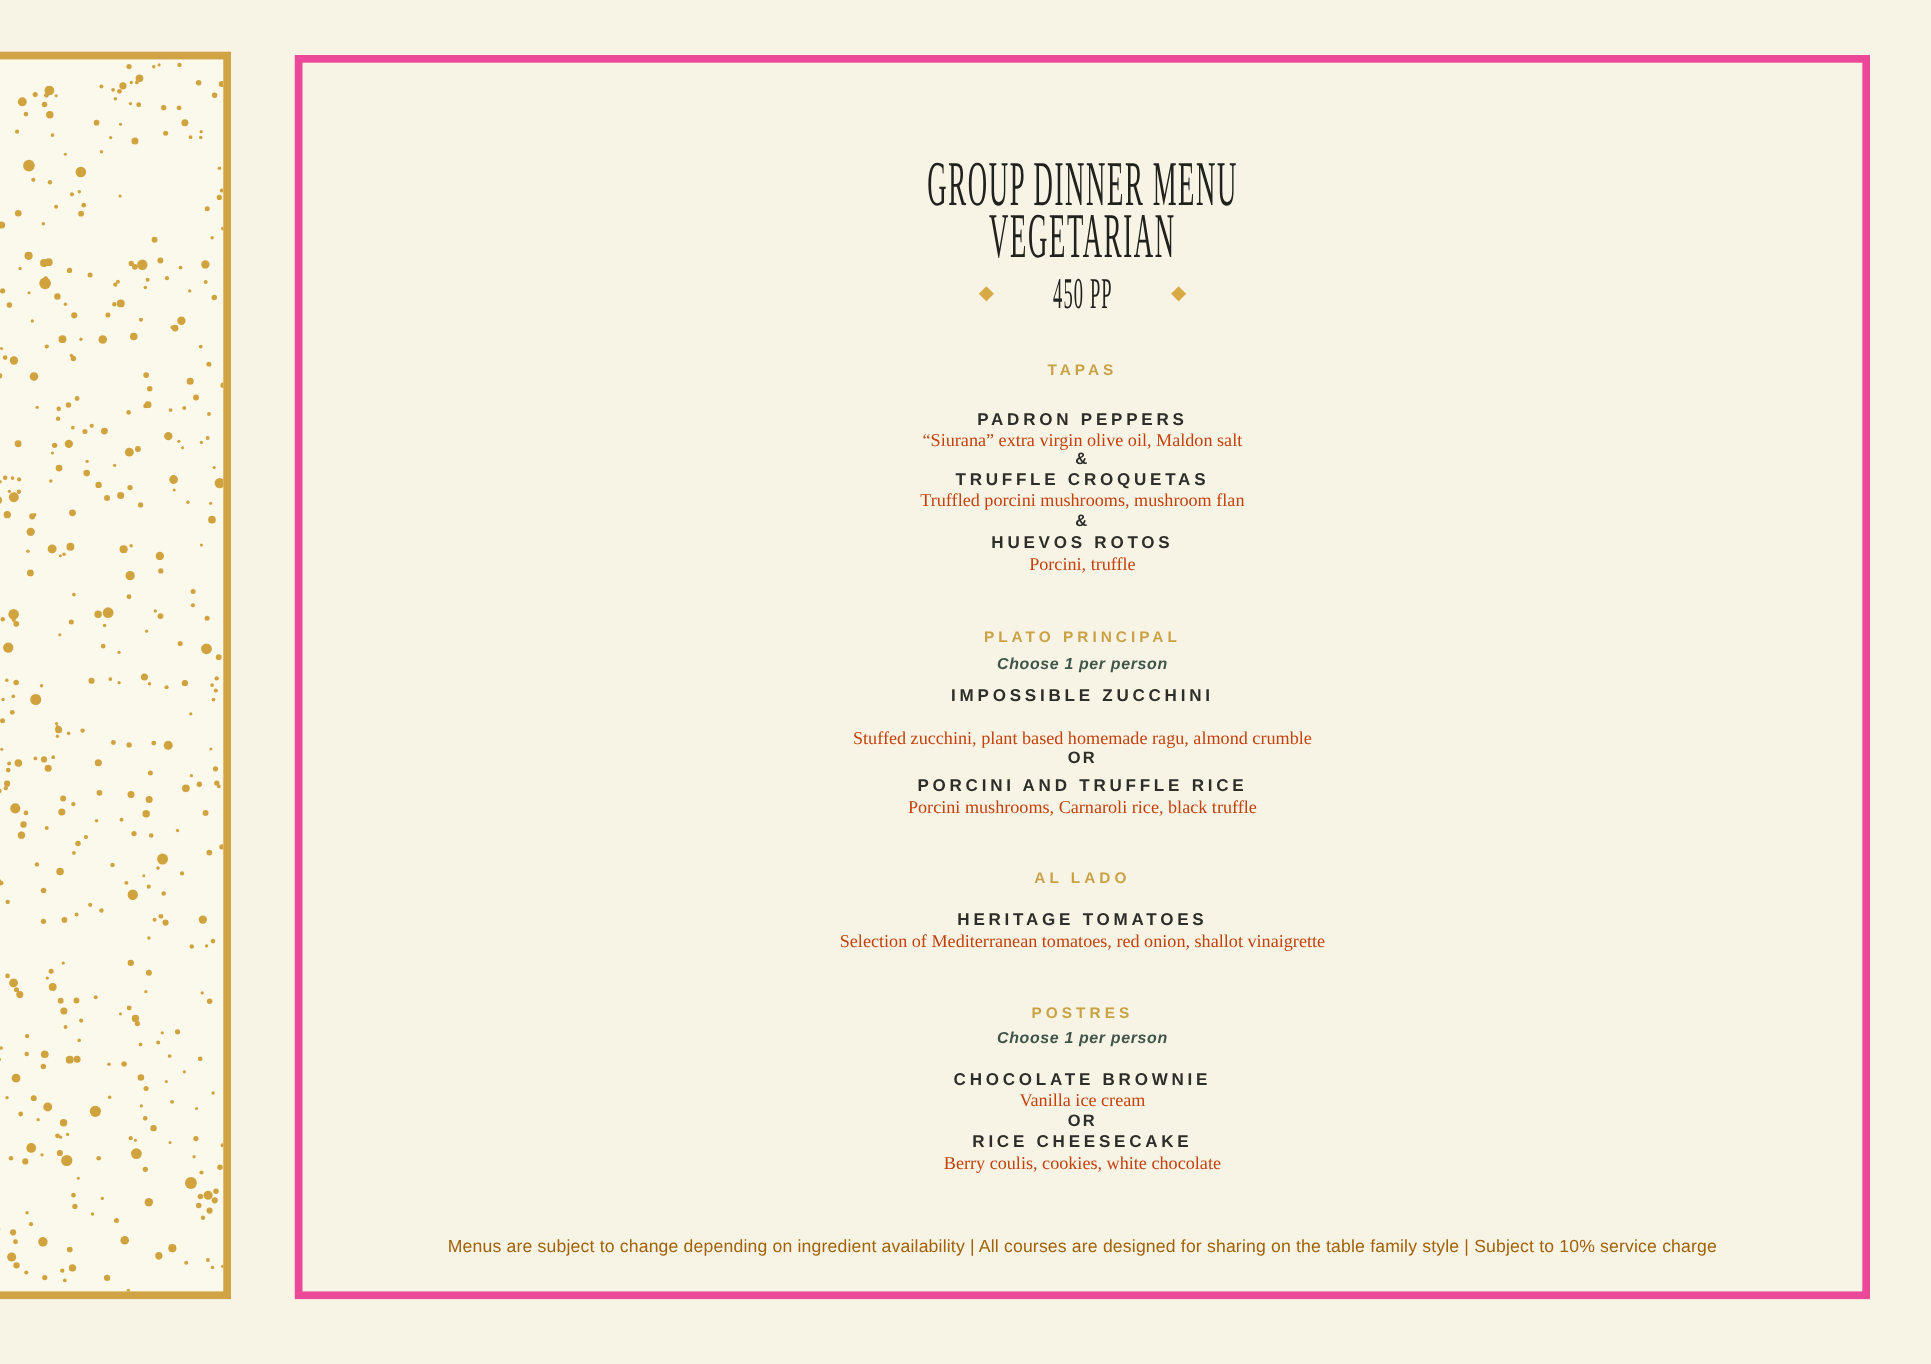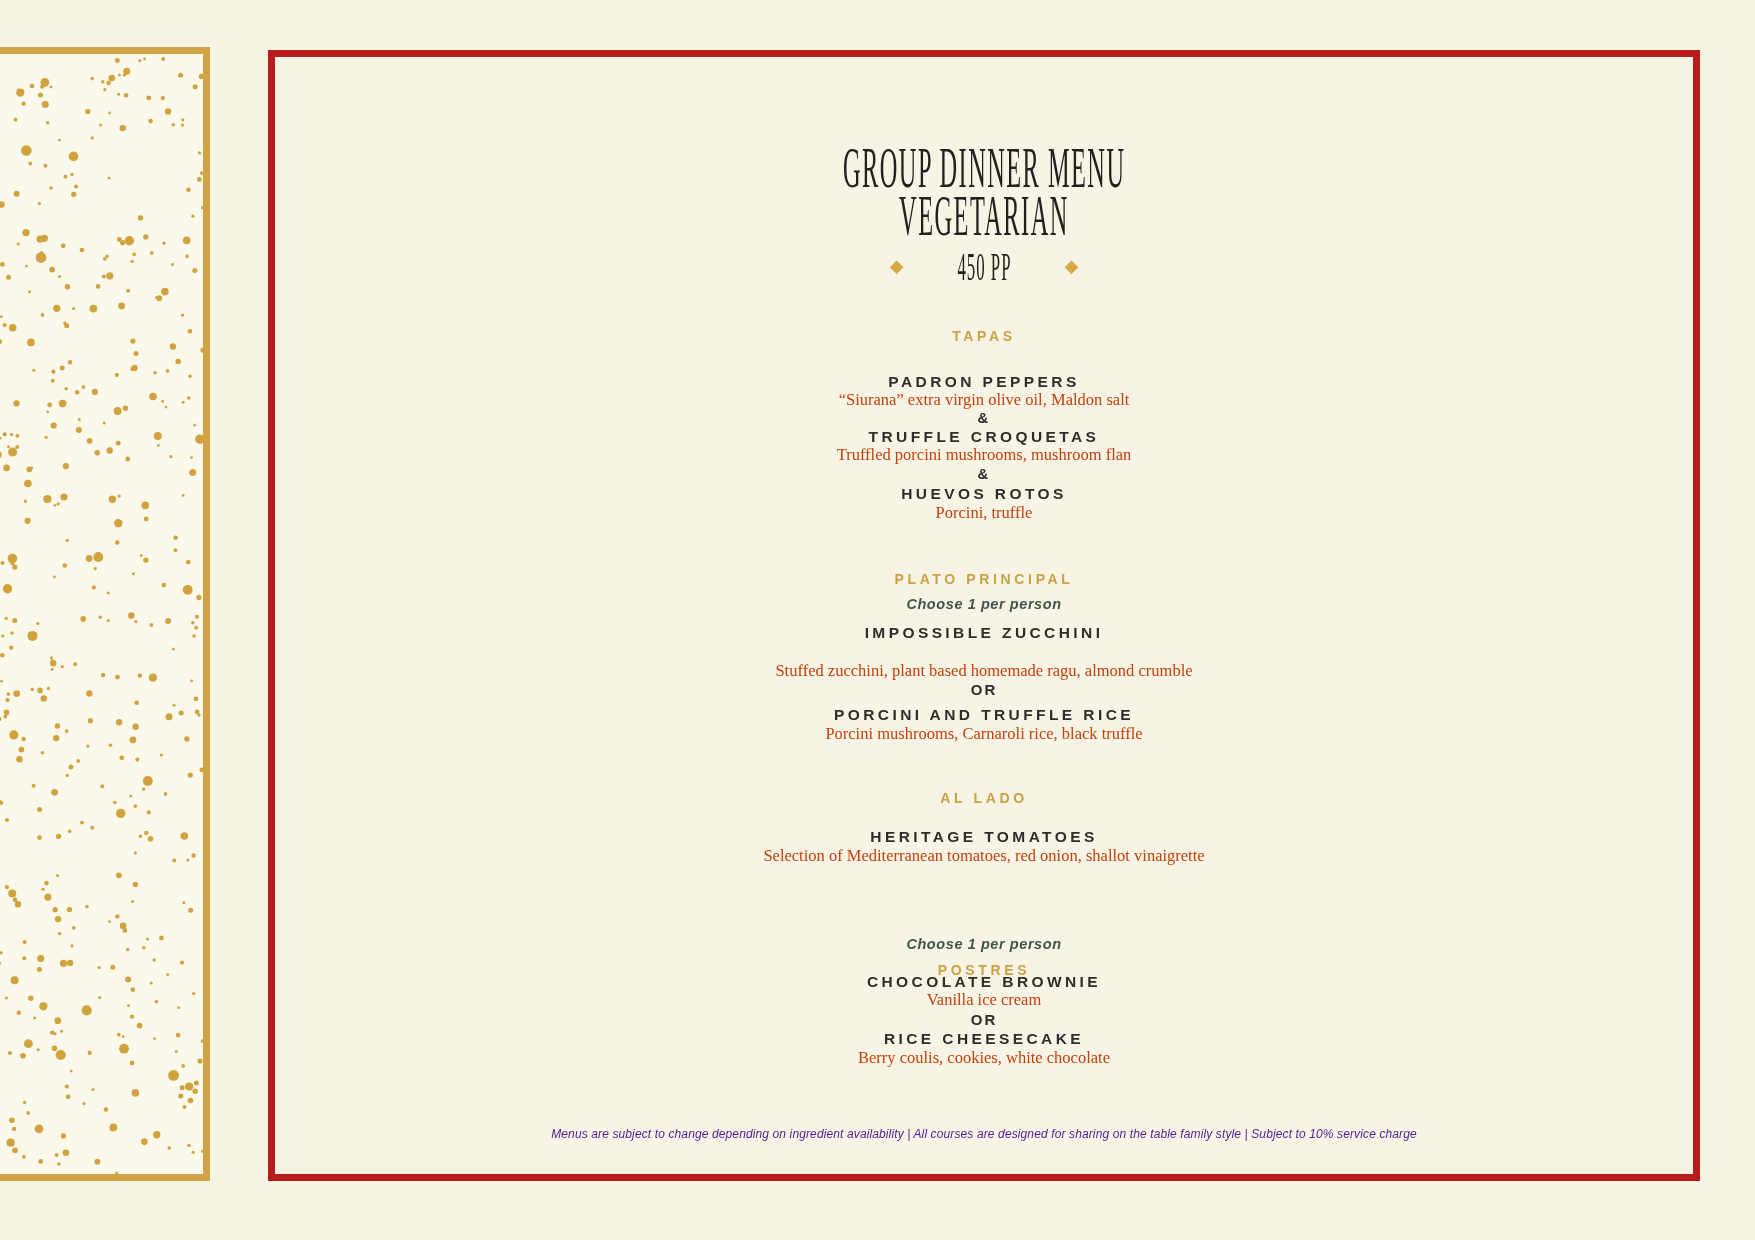--- a/index.html
+++ b/index.html
@@ -9,39 +9,39 @@
   
   .dotted-panel{
     position:absolute;left:-16px;top:47px;width:226px;height:1134px;
     box-sizing:border-box;border:7px solid #d0a445;background:#fbf8ec;
   }
   .dotted-panel svg{display:block;width:212px;height:1120px;}
 
   
   .menu-panel{
     position:absolute;left:268px;top:50px;width:1432px;height:1131px;
-    box-sizing:border-box;border:7px solid #b91c1c;background:#f8f4e5;
+    box-sizing:border-box;border:7px solid #ec4899;background:#f8f4e5;
   }
   .line{position:absolute;left:0;right:0;text-align:center;white-space:nowrap;}
 
   .deco{display:inline-block;transform:scaleX(0.42);transform-origin:center;
         font-family:"Liberation Serif",serif;font-weight:400;color:#21211d;}
   .title-line{line-height:50px;font-size:58px;letter-spacing:0.06em;}
   .price-row{display:flex;align-items:center;justify-content:center;gap:16px;height:30px;}
   .price-text{font-family:"Liberation Serif",serif;font-size:40px;letter-spacing:0.06em;
         color:#21211d;display:inline-block;transform:scaleX(0.42);}
   .diamond{color:#d9a945;font-size:18px;line-height:1;}
 
   .sec-label{line-height:18px;font-size:14px;font-weight:700;letter-spacing:0.26em;color:#c9a245;}
   .sec-subtitle{line-height:18px;font-size:14.5px;font-style:italic;font-weight:700;
         color:#3f554a;letter-spacing:0.04em;}
   .item-name{line-height:18px;font-size:15.5px;font-weight:600;letter-spacing:0.22em;color:#2d2d29;}
   .item-desc{line-height:20px;font-family:"Liberation Serif",serif;font-size:16.5px;color:#c2410c;}
   .joiner{line-height:18px;font-size:15px;font-weight:600;letter-spacing:0.14em;color:#2d2d29;}
-  .footer-note{line-height:18px;font-size:12px;font-style:italic;color:#4c1d95;letter-spacing:0.01em;}
+  .footer-note{line-height:18px;font-size:16px;color:#a16207;letter-spacing:0.01em;}
 </style>
 </head>
 <body>
 
 <div class="page">
 
   <div class="dotted-panel">
     <svg id="dots-svg" viewBox="0 0 212 1120" fill="#d1a33e" xmlns="http://www.w3.org/2000/svg">
         <circle cx="22.9" cy="680.9" r="4.6"></circle>
         <circle cx="76.5" cy="232.7" r="2.8"></circle>
@@ -515,21 +515,21 @@
     <div class="line item-desc" style="top:604px">Stuffed zucchini, plant based homemade ragu, almond crumble</div>
     <div class="line joiner" style="top:624px">OR</div>
     <div class="line item-name" style="top:649px">PORCINI AND TRUFFLE RICE</div>
     <div class="line item-desc" style="top:667px">Porcini mushrooms, Carnaroli rice, black truffle</div>
 
     <div class="line sec-label" style="top:732px">AL LADO</div>
 
     <div class="line item-name" style="top:771px">HERITAGE TOMATOES</div>
     <div class="line item-desc" style="top:789px">Selection of Mediterranean tomatoes, red onion, shallot vinaigrette</div>
 
-    <div class="line sec-label" style="top:904px">POSTRES</div>
+    <div class="line sec-label" style="top:854px">POSTRES</div>
     <div class="line sec-subtitle" style="top:878px">Choose 1 per person</div>
 
     <div class="line item-name" style="top:916px">CHOCOLATE BROWNIE</div>
     <div class="line item-desc" style="top:933px">Vanilla ice cream</div>
     <div class="line joiner" style="top:954px">OR</div>
     <div class="line item-name" style="top:973px">RICE CHEESECAKE</div>
     <div class="line item-desc" style="top:991px">Berry coulis, cookies, white chocolate</div>
 
     <div class="line footer-note" style="top:1068px">Menus are subject to change depending on ingredient availability  |  All courses are designed for sharing on the table family style | Subject to 10% service charge</div>
 

